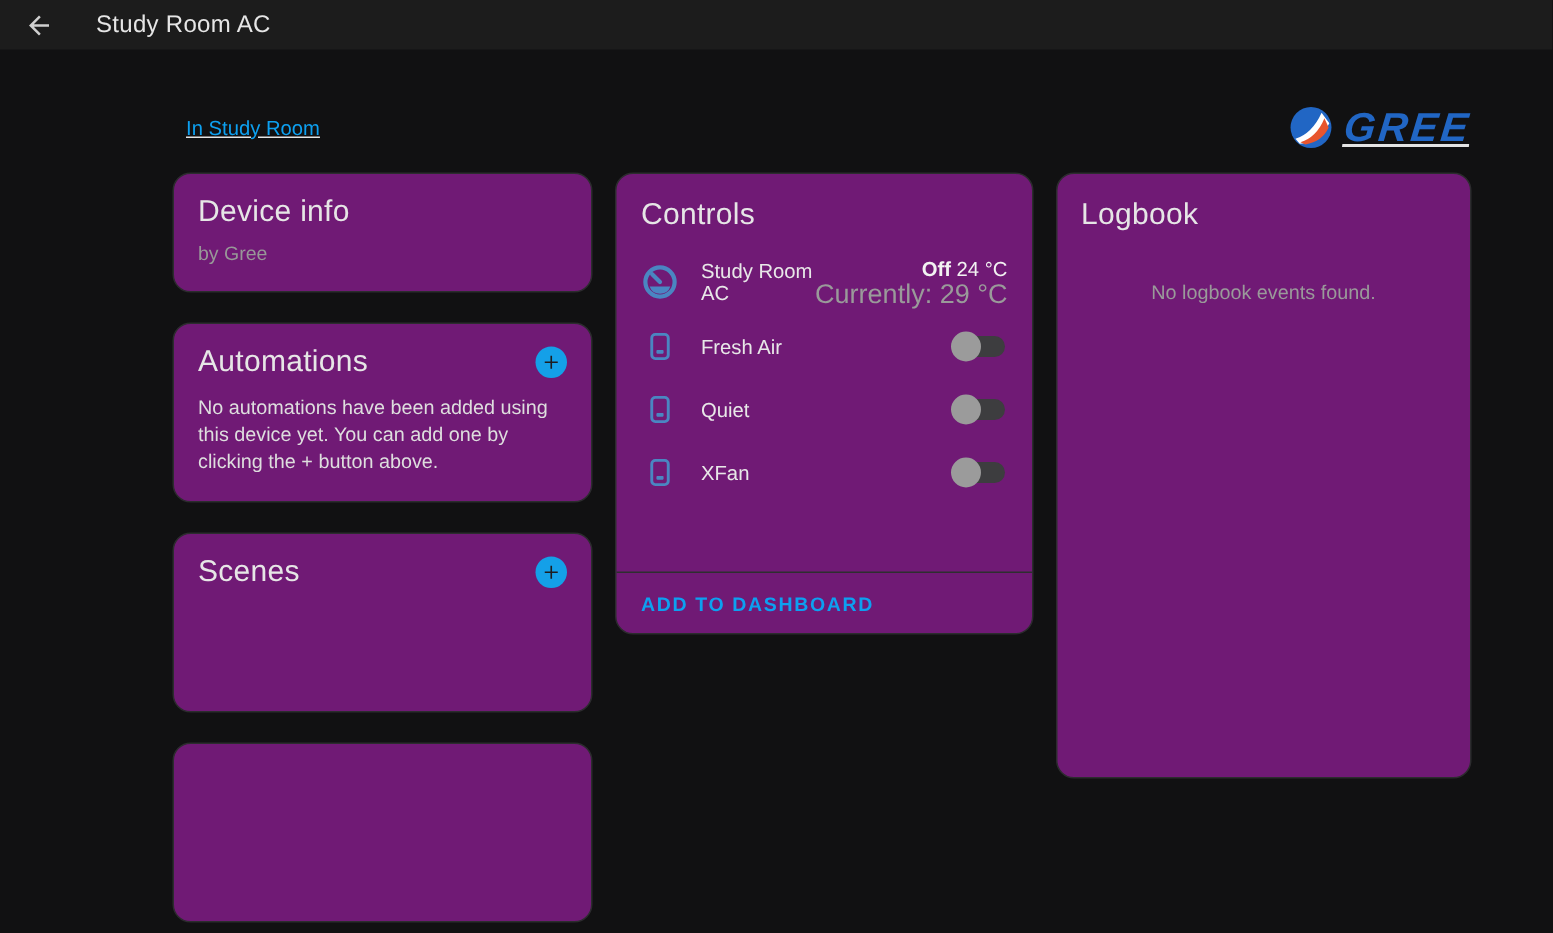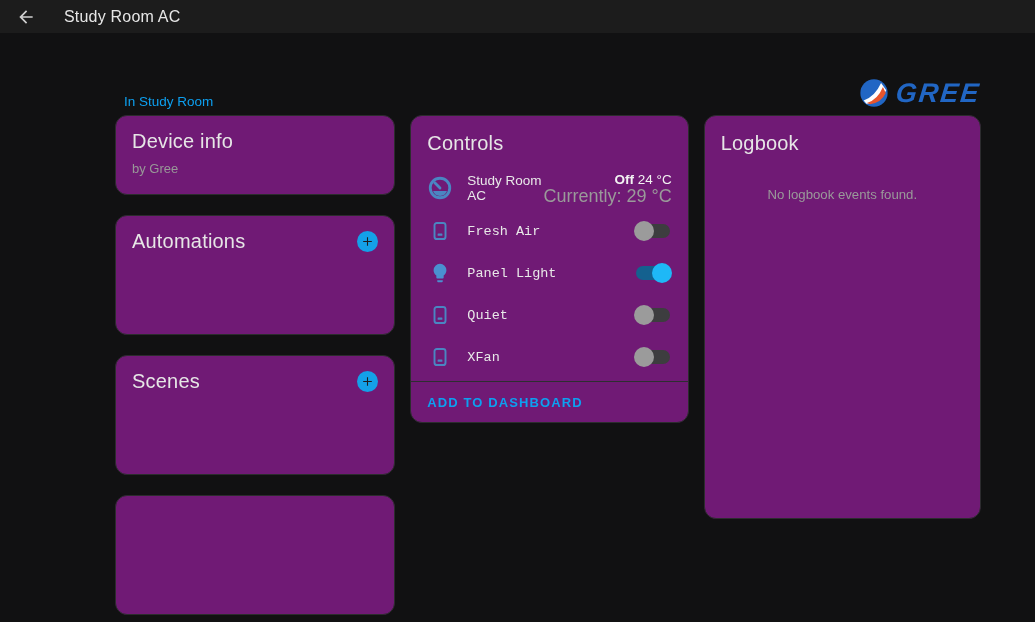--- a/index.html
+++ b/index.html
@@ -17,21 +17,21 @@
     display:flex; align-items:center;
     padding:0 14px;
   }
   .back-btn { width:24px; height:24px; display:flex; align-items:center; justify-content:center; cursor:pointer; }
   .appbar-title { margin-left:26px; font-size:16px; color:#e6e6e6; letter-spacing:.2px; }
 
   
   .content { padding:0 54px 0 115px; }
   .toprow {
     margin-top:28px; height:48px;
-    display:flex; align-items:flex-end; justify-content:space-between;
+    display:flex; align-items:center; justify-content:space-between;text-decoration:underline;
   }
   .area-link { color:#0da0f0; font-size:13.5px; margin-left:9px; text-decoration:none; cursor:pointer; }
 
   .brand { display:flex; align-items:center; gap:6px; }
   .brand-text {
     font-size:27px; font-weight:bold; font-style:italic;
     color:#2166c4; letter-spacing:2px; transform:skewX(-6deg);
     line-height:1;
   }
 
@@ -60,21 +60,21 @@
   .empty-text { font-size:13.2px; color:#dedede; line-height:18px; max-width:252px; }
 
   .automations-card, .scenes-card, .scripts-card { min-height:120px; }
   .device-card { min-height:80px; }
 
   
   .controls-card { height:308px; display:flex; flex-direction:column; }
   .controls-title { padding:16px 16px 0 16px; height:50px; }
   .entity-row { display:flex; align-items:center; padding:0 16px; }
   .entity-row.climate { height:44px; }
-  .entity-row.toggle-row { height:42px;font-family:Liberation Mono, monospace; }
+  .entity-row.toggle-row { height:42px; }
   .entity-icon { width:26px; display:flex; align-items:center; justify-content:center; flex:0 0 auto; }
   .entity-name { font-size:13.5px; color:#e8e8e8; margin-left:14px; flex:1; }
   .state-block { text-align:right; line-height:17px; }
   .state-main { font-size:13.5px; color:#f2f2f2; }
   .state-main b { font-weight:bold;text-align:right; }
   .state-sec { font-size:18px; color:#9a9a9a; }
 
   .toggle { width:38px; height:20px; position:relative; cursor:pointer; flex:0 0 auto; }
   .toggle .track { position:absolute; top:3px; left:2px; right:2px; height:14px; border-radius:7px; background:#3d3d3f; }
   .toggle .thumb { position:absolute; top:0; left:0; width:20px; height:20px; border-radius:50%; background:#9b9b9b; transition:left .1s; }
@@ -134,20 +134,21 @@
         <div class="title-row">
           <div class="card-title">Automations</div>
           <div class="plus-btn">
             <span>
               <svg width="13" height="13" viewBox="0 0 24 24">
                   <path fill="#1d1d1f" d="M11 4h2v16h-2z M4 11h16v2H4z"></path>
                 </svg>
             </span>
           </div>
         </div>
+        <div class="empty-text">No automations have been added using this device yet. You can add one by clicking the + button above.</div>
       </div>
 
       <div class="card scenes-card card-pad">
         <div class="title-row">
           <div class="card-title">Scenes</div>
           <div class="plus-btn">
             <span>
               <svg width="13" height="13" viewBox="0 0 24 24">
                   <path fill="#1d1d1f" d="M11 4h2v16h-2z M4 11h16v2H4z"></path>
                 </svg>
@@ -190,32 +191,20 @@
               <rect x="9.4" y="14.6" width="5.2" height="2.6" rx="0.6" fill="#4a86c2"></rect>
             </svg>
           </div>
           <div class="entity-name">Fresh Air</div>
           <div class="toggle off">
             <div class="track"></div>
               <div class="thumb"></div>
           </div>
         </div>
 
-        <div class="entity-row toggle-row">
-          <div class="entity-icon">
-            <svg width="22" height="22" viewBox="0 0 24 24">
-              <path fill="#4a90d0" d="M12,2A7,7 0 0,1 19,9C19,11.38 17.81,13.47 16,14.74V17A1,1 0 0,1 15,18H9A1,1 0 0,1 8,17V14.74C6.19,13.47 5,11.38 5,9A7,7 0 0,1 12,2M9,21V20H15V21A1,1 0 0,1 14,22H10A1,1 0 0,1 9,21Z"></path>
-            </svg>
-          </div>
-          <div class="entity-name">Panel Light</div>
-          <div class="toggle on">
-            <div class="track"></div>
-              <div class="thumb"></div>
-          </div>
-        </div>
 
         <div class="entity-row toggle-row">
           <div class="entity-icon">
             <svg width="22" height="22" viewBox="0 0 24 24">
               <rect x="6" y="3.2" width="12" height="17.6" rx="2.6" fill="none" stroke="#4a86c2" stroke-width="2.1"></rect>
               <rect x="9.4" y="14.6" width="5.2" height="2.6" rx="0.6" fill="#4a86c2"></rect>
             </svg>
           </div>
           <div class="entity-name">Quiet</div>
           <div class="toggle off">

